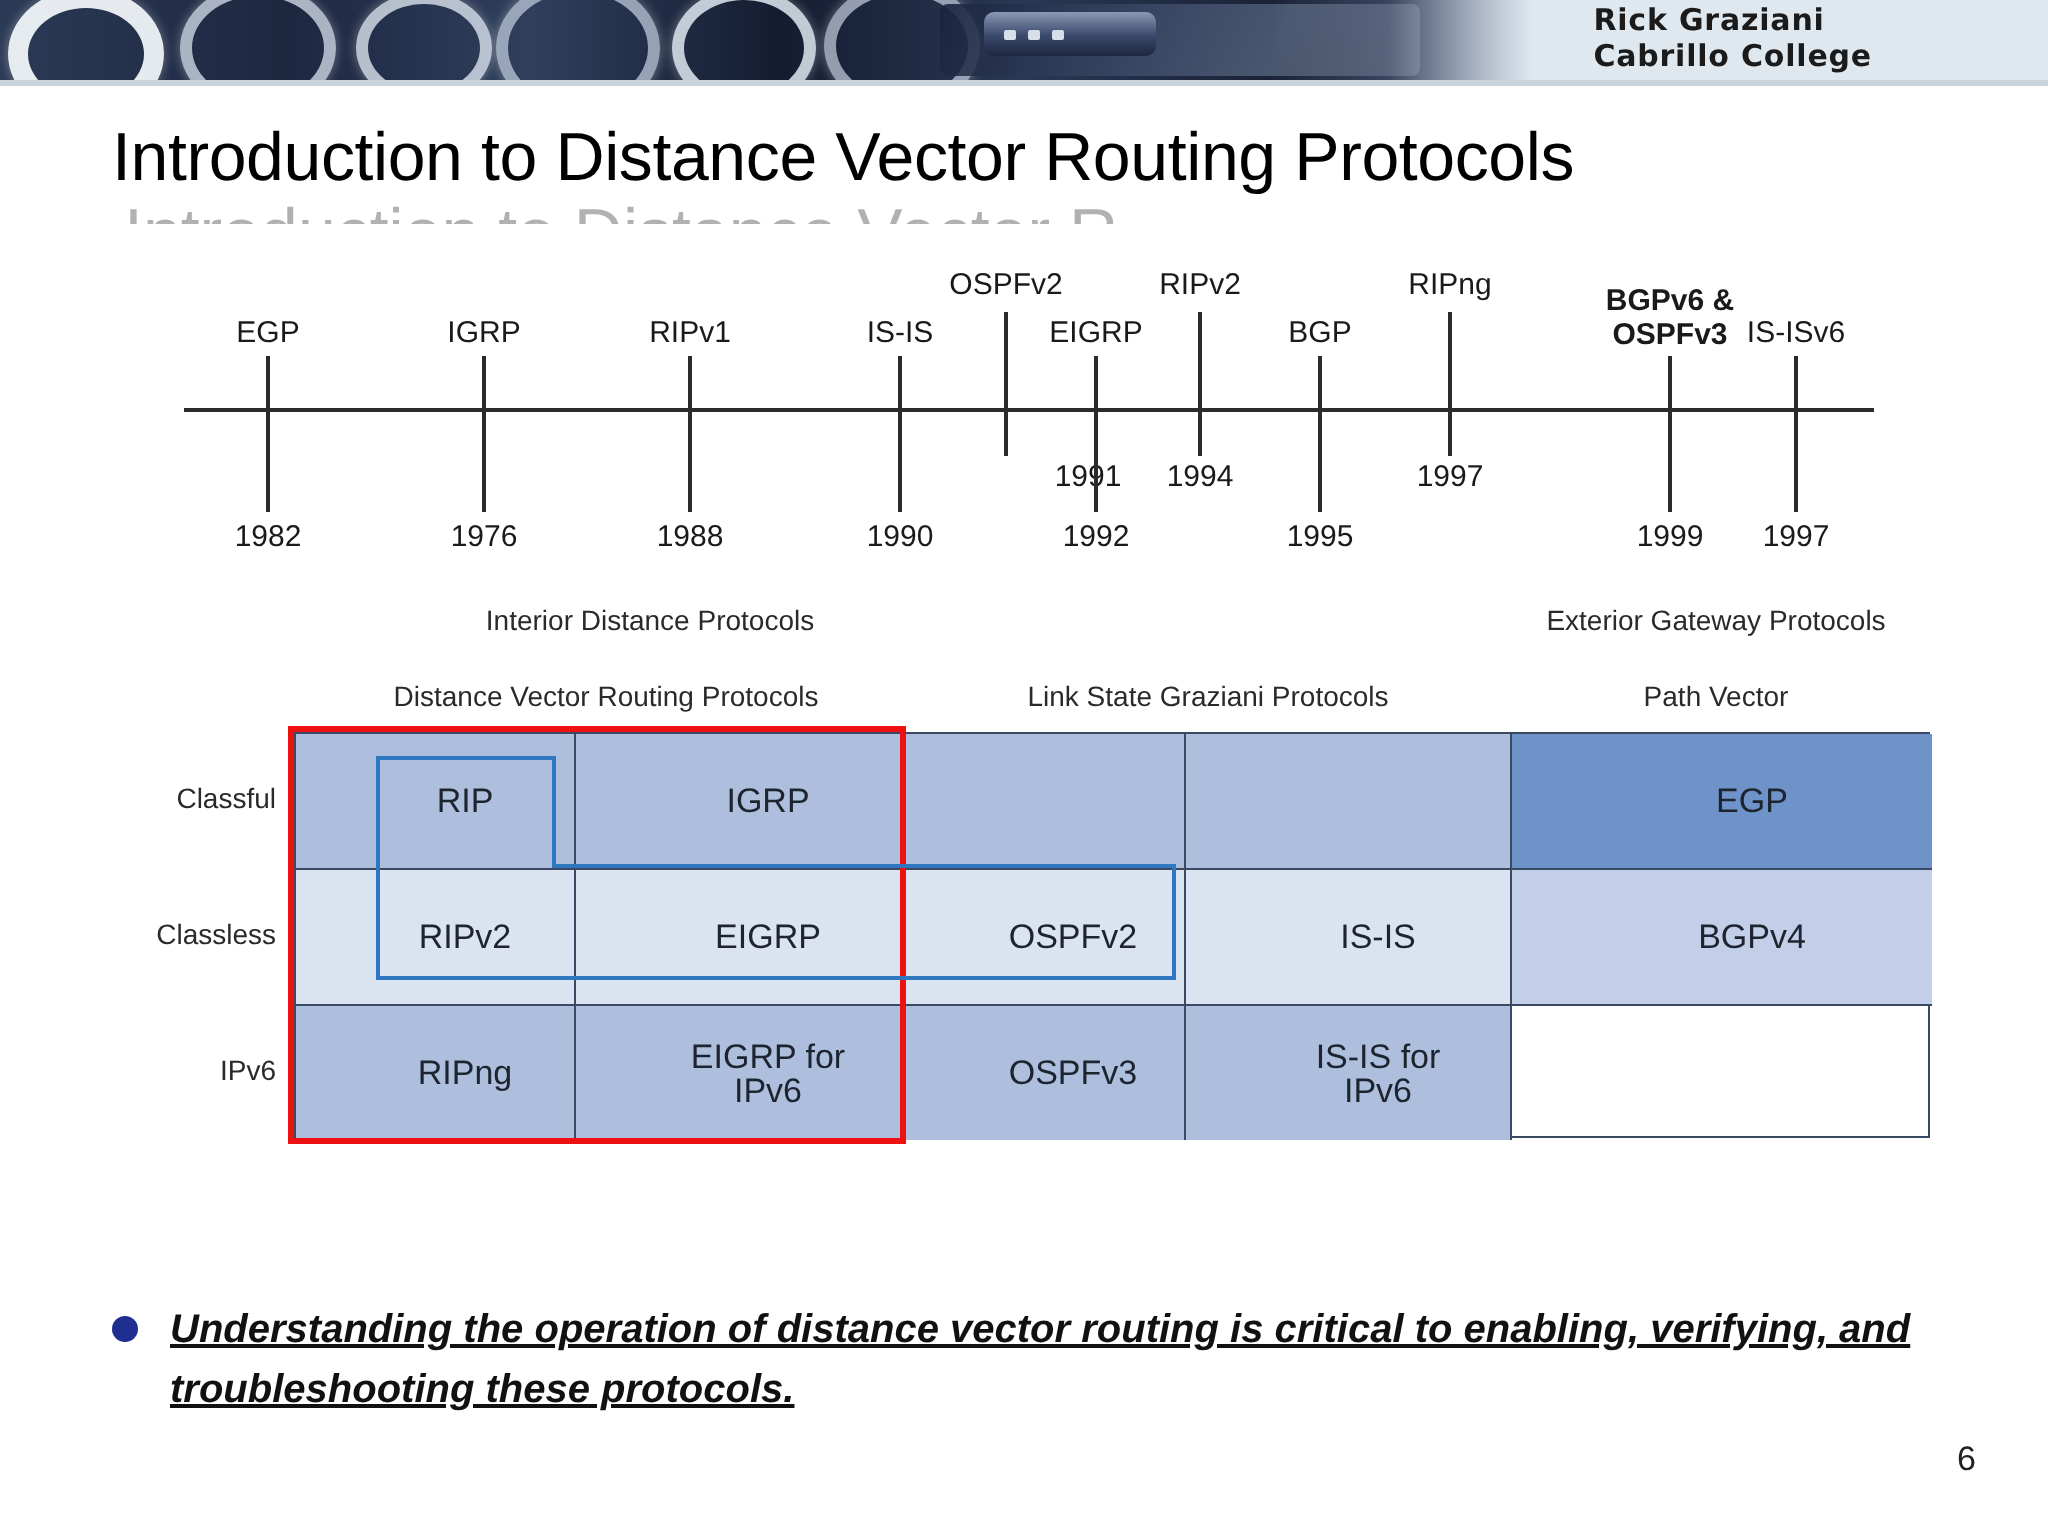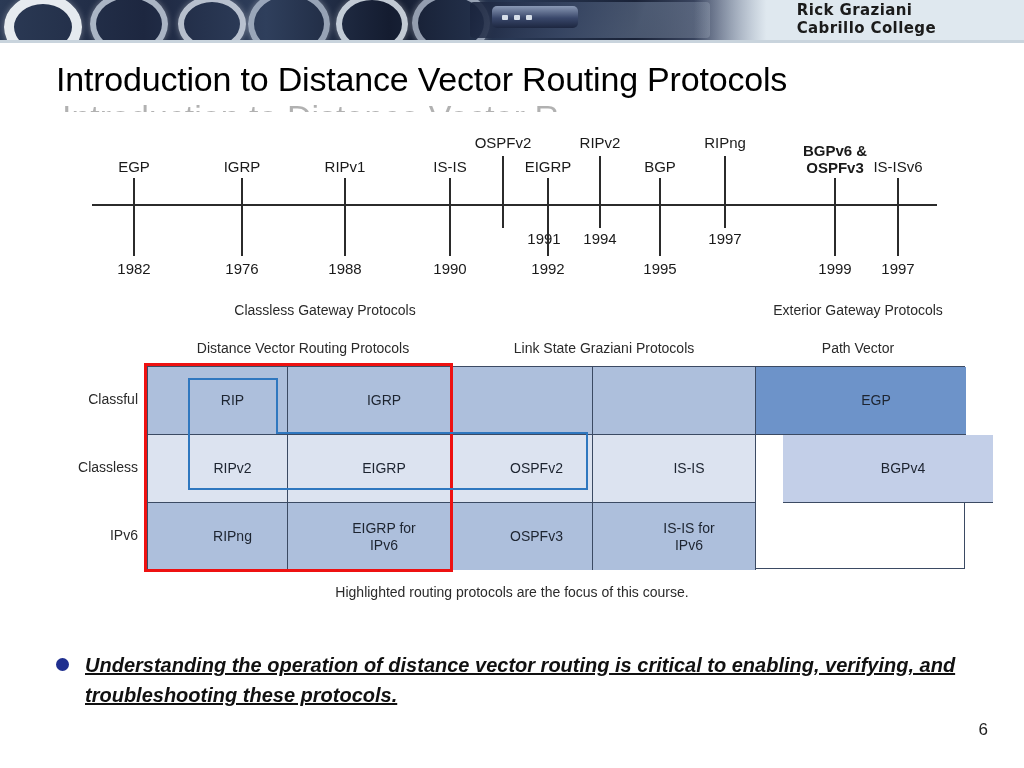--- a/index.html
+++ b/index.html
@@ -132,21 +132,21 @@
     border: 1px solid #3b4a63;
     box-sizing: border-box;
   }
   .cell {
     position: absolute;
     box-sizing: border-box;
     border-right: 1px solid #3b4a63;
     border-bottom: 1px solid #3b4a63;
     display: flex; align-items: center; justify-content: center;
     text-align: center;
-    font-size: 14px;
+    font-size: 17px;
     color: #1d2430;
     line-height: 17px;
     white-space: pre-line;
     padding-left: 30px;
   }
   .cell.last-col { border-right: none; }
   .cell.last-row { border-bottom: none; }
   .row-label {
     position: absolute;
     font-size: 14px;
@@ -272,21 +272,21 @@
         <div class="tick" style="left: 834px; top: 74px; height: 52px;"></div>
         <div class="tl-year" style="left: 835px; top: 130px;">1999</div>
         <div class="tick" style="left: 897px; top: 48px; height: 26px;"></div>
         <div class="tl-label" style="left: 898px; top: 28px; white-space: pre-line;">IS-ISv6</div>
         <div class="tick" style="left: 897px; top: 74px; height: 52px;"></div>
         <div class="tl-year" style="left: 898px; top: 130px;">1997</div>
       </div>
   </div>
 
   <div id="gateway-captions">
-      <div class="gw-caption" style="left: 325px; top: 302px;">Classless Gateway Protocols</div>
+      <div class="gw-caption" style="left: 325px; top: 302px;">Interior Distance Protocols</div>
       <div class="gw-caption" style="left: 858px; top: 302px;">Exterior Gateway Protocols</div>
     </div>
 
   <div id="matrix">
     <div id="col-heads">
         <div class="col-head" style="left: 303px;">Distance Vector Routing Protocols</div>
         <div class="col-head" style="left: 604px;">Link State Graziani Protocols</div>
         <div class="col-head" style="left: 858px;">Path Vector</div>
       </div>
     <div id="row-labels">
@@ -297,38 +297,37 @@
     <div id="grid">
         <div class="cell" style="left: 0px; top: 0px; width: 140px; height: 68px; background: rgb(173, 191, 220);">RIP</div>
         <div class="cell" style="left: 140px; top: 0px; width: 163px; height: 68px; background: rgb(173, 191, 220);">IGRP</div>
         <div class="cell" style="left: 303px; top: 0px; width: 142px; height: 68px; background: rgb(173, 191, 220);"></div>
         <div class="cell" style="left: 445px; top: 0px; width: 163px; height: 68px; background: rgb(173, 191, 220);"></div>
         <div class="cell last-col" style="left: 608px; top: 0px; width: 210px; height: 68px; background: rgb(109, 147, 201);">EGP</div>
         <div class="cell" style="left: 0px; top: 68px; width: 140px; height: 68px; background: rgb(220, 227, 240);">RIPv2</div>
         <div class="cell" style="left: 140px; top: 68px; width: 163px; height: 68px; background: rgb(220, 227, 240);">EIGRP</div>
         <div class="cell" style="left: 303px; top: 68px; width: 142px; height: 68px; background: rgb(220, 227, 240);">OSPFv2</div>
         <div class="cell" style="left: 445px; top: 68px; width: 163px; height: 68px; background: rgb(220, 227, 240);">IS-IS</div>
-        <div class="cell last-col" style="left: 608px; top: 68px; width: 210px; height: 68px; background: rgb(195, 207, 232); margin-left: 27px;">BGPv4</div>
+        <div class="cell last-col" style="left: 608px; top: 68px; width: 210px; height: 68px; background: rgb(195, 207, 232);">BGPv4</div>
         <div class="cell last-row" style="left: 0px; top: 136px; width: 140px; height: 67px; background: rgb(173, 191, 220);">RIPng</div>
         <div class="cell last-row" style="left: 140px; top: 136px; width: 163px; height: 67px; background: rgb(173, 191, 220);">EIGRP for
 IPv6</div>
         <div class="cell last-row" style="left: 303px; top: 136px; width: 142px; height: 67px; background: rgb(173, 191, 220);">OSPFv3</div>
         <div class="cell last-row" style="left: 445px; top: 136px; width: 163px; height: 67px; background: rgb(173, 191, 220);">IS-IS for
 IPv6</div>
       </div>
     <div id="red-box" style="left: 144px; top: 27px; width: 309px; height: 209px; border-color: rgb(238, 17, 17);"></div>
     <div id="blue-outline">
         <div class="blue-seg" style="left: 188px; top: 42px; width: 90px; height: 2px; background: rgb(47, 119, 191);"></div>
         <div class="blue-seg" style="left: 188px; top: 42px; width: 2px; height: 112px; background: rgb(47, 119, 191);"></div>
         <div class="blue-seg" style="left: 276px; top: 42px; width: 2px; height: 56px; background: rgb(47, 119, 191);"></div>
         <div class="blue-seg" style="left: 276px; top: 96px; width: 312px; height: 2px; background: rgb(47, 119, 191);"></div>
         <div class="blue-seg" style="left: 586px; top: 96px; width: 2px; height: 58px; background: rgb(47, 119, 191);"></div>
         <div class="blue-seg" style="left: 188px; top: 152px; width: 400px; height: 2px; background: rgb(47, 119, 191);"></div>
       </div>
-    <div id="caption">Highlighted routing protocols are the focus of this course.</div>
   </div>
 
   <div id="bullet-row">
     <div id="bullet-dot"></div>
     <div id="bullet-text">Understanding the operation of distance vector routing is critical to enabling, verifying, and troubleshooting these protocols.</div>
   </div>
 
   <div id="page-number">6</div>
 </div>
 

